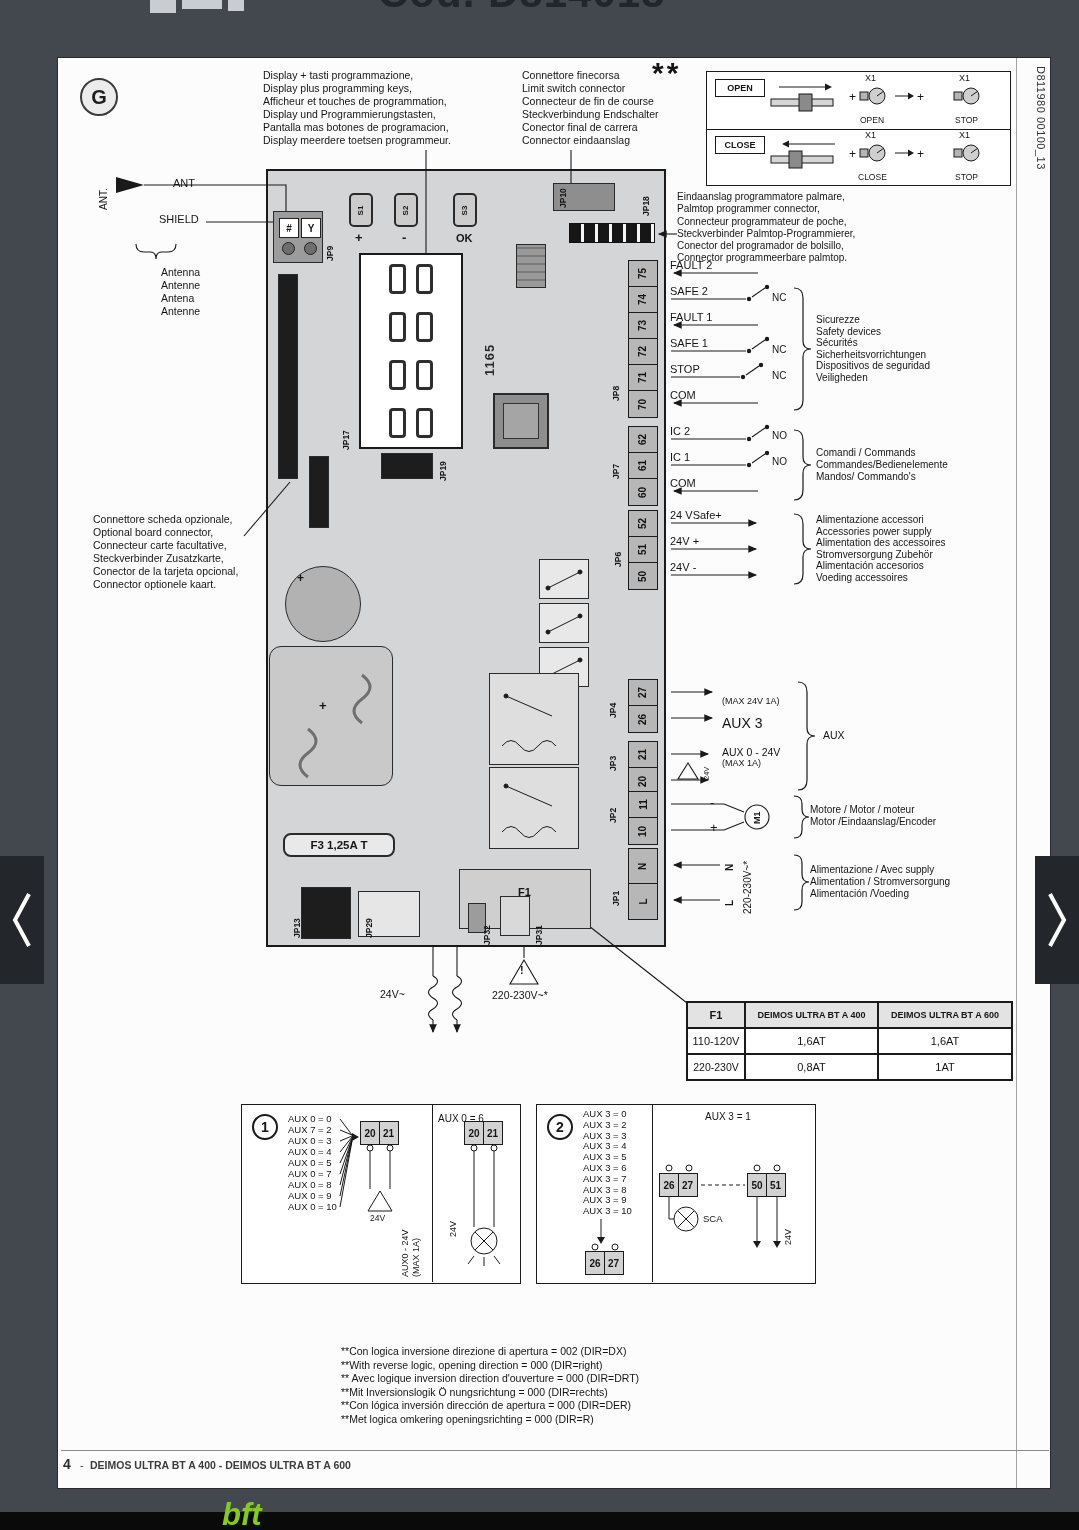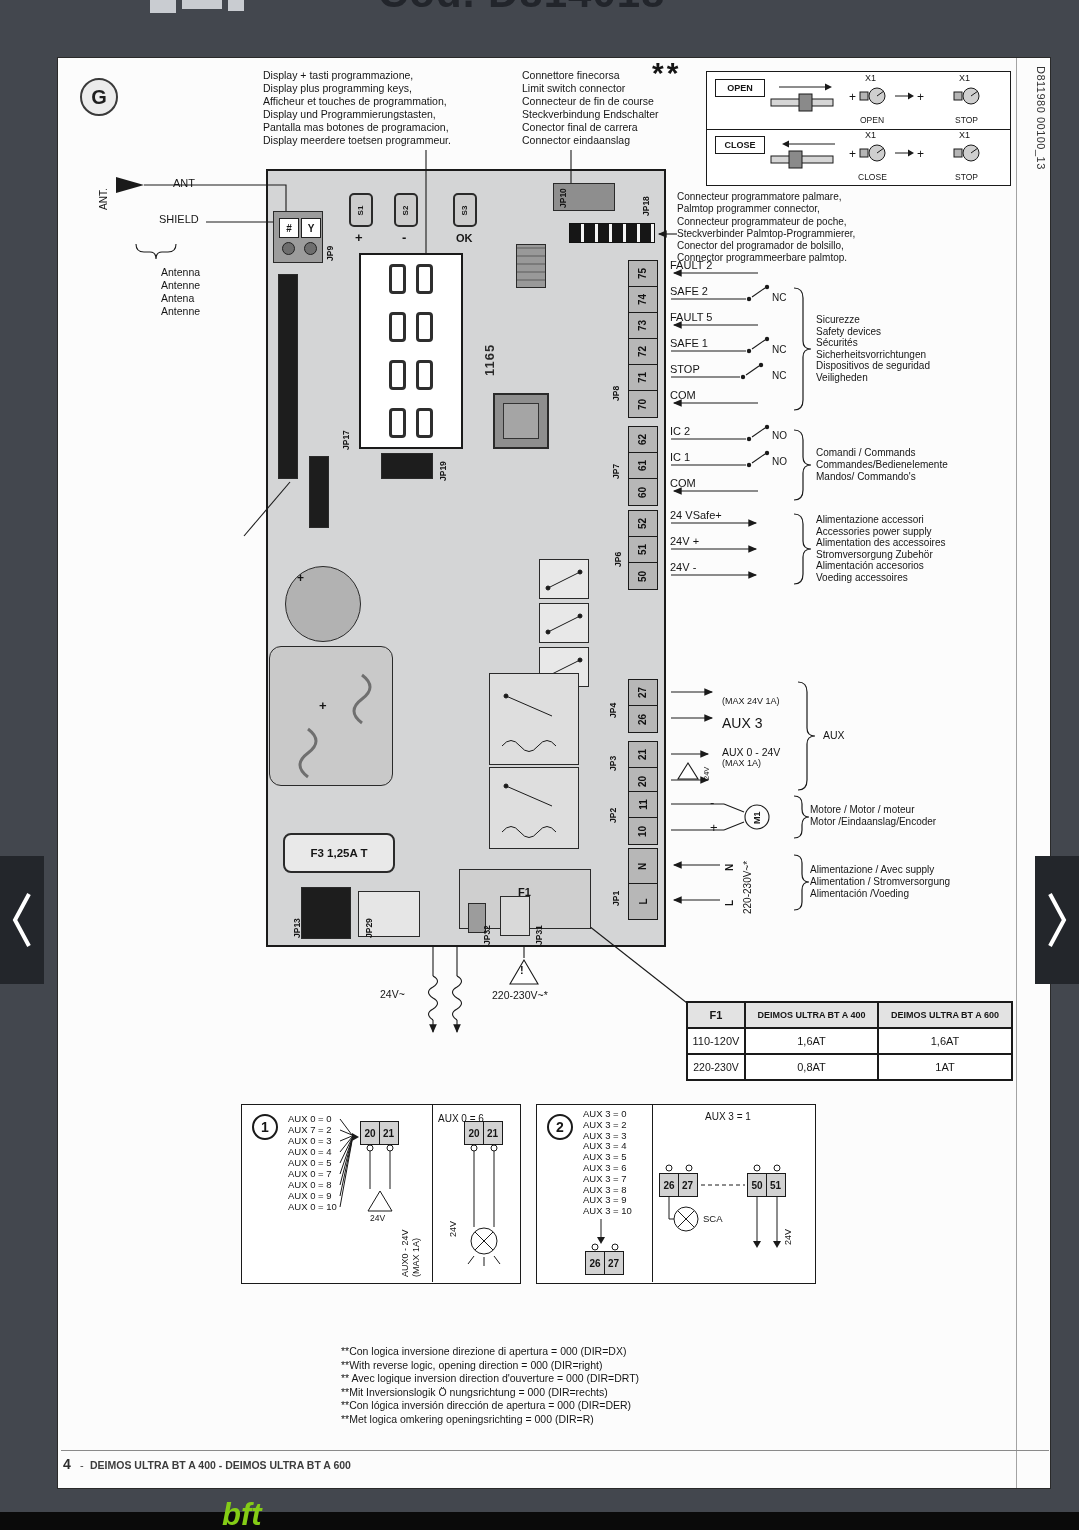--- a/index.html
+++ b/index.html
@@ -146,21 +146,21 @@
     <div class="ml fs10" style="left:464px;top:11px;">
       <div>Connettore finecorsa</div>
       <div>Limit switch connector</div>
       <div>Connecteur de fin de course</div>
       <div>Steckverbindung Endschalter</div>
       <div>Conector final de carrera</div>
       <div>Connector eindaanslag</div>
     </div>
     <div class="t" style="left:594px;top:-2px;font-size:30px;font-weight:bold;letter-spacing:3px;">**</div>
     <div class="ml" style="left:619px;top:133px;font-size:10px;line-height:12.3px;">
-      <div>Connecteur programmatore palmare,</div>
+      <div>Eindaanslag programmatore palmare,</div>
       <div>Palmtop programmer connector,</div>
       <div>Connecteur programmateur de poche,</div>
       <div>Steckverbinder Palmtop-Programmierer,</div>
       <div>Conector del programador de bolsillo,</div>
       <div>Connector programmeerbare palmtop.</div>
     </div>
 
     <div class="box" style="left:648px;top:13px;width:305px;height:115px;background:#fff;">
       <div style="position:absolute;left:0;top:57px;width:100%;border-top:1.5px solid #1a1a1a;"></div>
 
@@ -235,20 +235,28 @@
 
     <div class="t rn90" style="left:40px;top:152px;font-size:10px;">ANT.</div>
     <div class="t" style="left:115px;top:119px;font-size:11px;">ANT</div>
     <div class="t" style="left:101px;top:155px;font-size:11px;">SHIELD</div>
     <div class="ml fs10" style="left:103px;top:208px;">
       <div>Antenna</div>
       <div>Antenne</div>
       <div>Antena</div>
       <div>Antenne</div>
     </div>
+    <div class="ml fs10" style="left:35px;top:455px;">
+      <div>Connettore scheda opzionale,</div>
+      <div>Optional board connector,</div>
+      <div>Connecteur carte facultative,</div>
+      <div>Steckverbinder Zusatzkarte,</div>
+      <div>Conector de la tarjeta opcional,</div>
+      <div>Connector optionele kaart.</div>
+    </div>
 
     <div class="comp" style="left:215px;top:153px;width:50px;height:52px;background:#9c9c9c;">
       <div style="position:absolute;left:5px;top:6px;width:18px;height:18px;background:#fff;border:1px solid #222;display:flex;align-items:center;justify-content:center;font-size:10px;font-weight:bold;">#</div>
       <div style="position:absolute;left:27px;top:6px;width:18px;height:18px;background:#fff;border:1px solid #222;display:flex;align-items:center;justify-content:center;font-size:10px;font-weight:bold;">Y</div>
       <div style="position:absolute;left:8px;top:30px;width:11px;height:11px;border-radius:50%;background:#6e6e6e;border:1px solid #222;"></div>
       <div style="position:absolute;left:30px;top:30px;width:11px;height:11px;border-radius:50%;background:#6e6e6e;border:1px solid #222;"></div>
     </div>
     <div class="t rn90 jp" style="left:267px;top:203px;">JP9</div>
 
     <div class="sbtn" style="left:291px;top:135px;">
@@ -342,21 +350,21 @@
           </g>
         </svg></div>
     <div class="comp" style="left:431px;top:709px;width:90px;height:82px;background:#dedede;"><svg width="87" height="79">
           <g stroke="#1a1a1a" fill="none">
             <path d="M12,64 q9,-11 18,0 q9,11 18,0 q9,-11 18,0"></path>
             <line x1="16" y1="18" x2="62" y2="38"></line>
             <circle cx="16" cy="18" r="2" fill="#1a1a1a"></circle>
           </g>
         </svg></div>
 
-    <div class="comp" style="left:225px;top:775px;width:112px;height:40px;border-radius:8px;background:#e9e9e9;border-width:2px;display:flex;align-items:center;justify-content:center;">
+    <div class="comp" style="left:225px;top:775px;width:112px;height:24px;border-radius:8px;background:#e9e9e9;border-width:2px;display:flex;align-items:center;justify-content:center;">
       <span style="font-size:11.5px;font-weight:bold;">F3 1,25A T</span>
     </div>
     <div class="comp" style="left:401px;top:811px;width:132px;height:60px;background:#cfcfcf;"></div>
     <div class="t" style="left:460px;top:828px;font-size:11px;font-weight:bold;">F1</div>
 
     <div class="comp dark" style="left:243px;top:829px;width:50px;height:52px;"></div>
     <div class="t rn90 jp" style="left:234px;top:880px;">JP13</div>
     <div class="comp" style="left:300px;top:833px;width:62px;height:46px;background:#e6e6e6;"></div>
     <div class="t rn90 jp" style="left:306px;top:880px;">JP29</div>
     <div class="comp" style="left:410px;top:845px;width:18px;height:30px;background:#9c9c9c;"></div>
@@ -445,21 +453,21 @@
           <span>N</span>
         </div>
       <div class="cell">
           <span>L</span>
         </div>
     </div>
     <div class="t rn90 jp" style="left:553px;top:848px;">JP1</div>
 
     <div class="t sig" style="left:612px;top:201px;">FAULT 2</div>
     <div class="t sig" style="left:612px;top:227px;">SAFE 2</div>
-    <div class="t sig" style="left:612px;top:253px;">FAULT 5</div>
+    <div class="t sig" style="left:612px;top:253px;">FAULT 1</div>
     <div class="t sig" style="left:612px;top:279px;">SAFE 1</div>
     <div class="t sig" style="left:612px;top:305px;">STOP</div>
     <div class="t sig" style="left:612px;top:331px;">COM</div>
     <div class="t" style="left:714px;top:234px;font-size:10px;">NC</div>
     <div class="t" style="left:714px;top:286px;font-size:10px;">NC</div>
     <div class="t" style="left:714px;top:312px;font-size:10px;">NC</div>
     <div class="t sig" style="left:612px;top:367px;">IC 2</div>
     <div class="t sig" style="left:612px;top:393px;">IC 1</div>
     <div class="t sig" style="left:612px;top:419px;">COM</div>
     <div class="t" style="left:714px;top:372px;font-size:10px;">NO</div>
@@ -630,21 +638,21 @@
       </div>
       <div class="tblk" style="left:210px;top:68px;">
         <div class="tc">50</div>
         <div class="tc">51</div>
       </div>
       <div class="t" style="left:166px;top:108px;font-size:9.5px;">SCA</div>
       <div class="t rn90" style="left:246px;top:140px;font-size:9px;">24V</div>
     </div>
 
     <div class="ml" style="left:283px;top:1287px;font-size:10.5px;line-height:13.5px;">
-      <div>**Con logica inversione direzione di apertura = 000 (DIR=DX)</div>
+      <div>**Con logica inversione direzione di apertura = 002 (DIR=DX)</div>
       <div>**With reverse logic, opening direction = 000 (DIR=right)</div>
       <div>** Avec logique inversion direction d'ouverture = 000 (DIR=DRT)</div>
       <div>**Mit Inversionslogik Ö nungsrichtung = 000 (DIR=rechts)</div>
       <div>**Con lógica inversión dirección de apertura = 000 (DIR=DER)</div>
       <div>**Met logica omkering openingsrichting = 000 (DIR=R)</div>
     </div>
 
     <div style="position:absolute;left:3px;top:1392px;width:988px;border-top:1px solid #8a8a8a;"></div>
     <div class="t" style="left:5px;top:1398px;font-size:14px;font-weight:bold;color:#2d2d2d;">4</div>
     <div class="t" style="left:22px;top:1401px;font-size:11px;color:#3c3c3c;">-</div>

